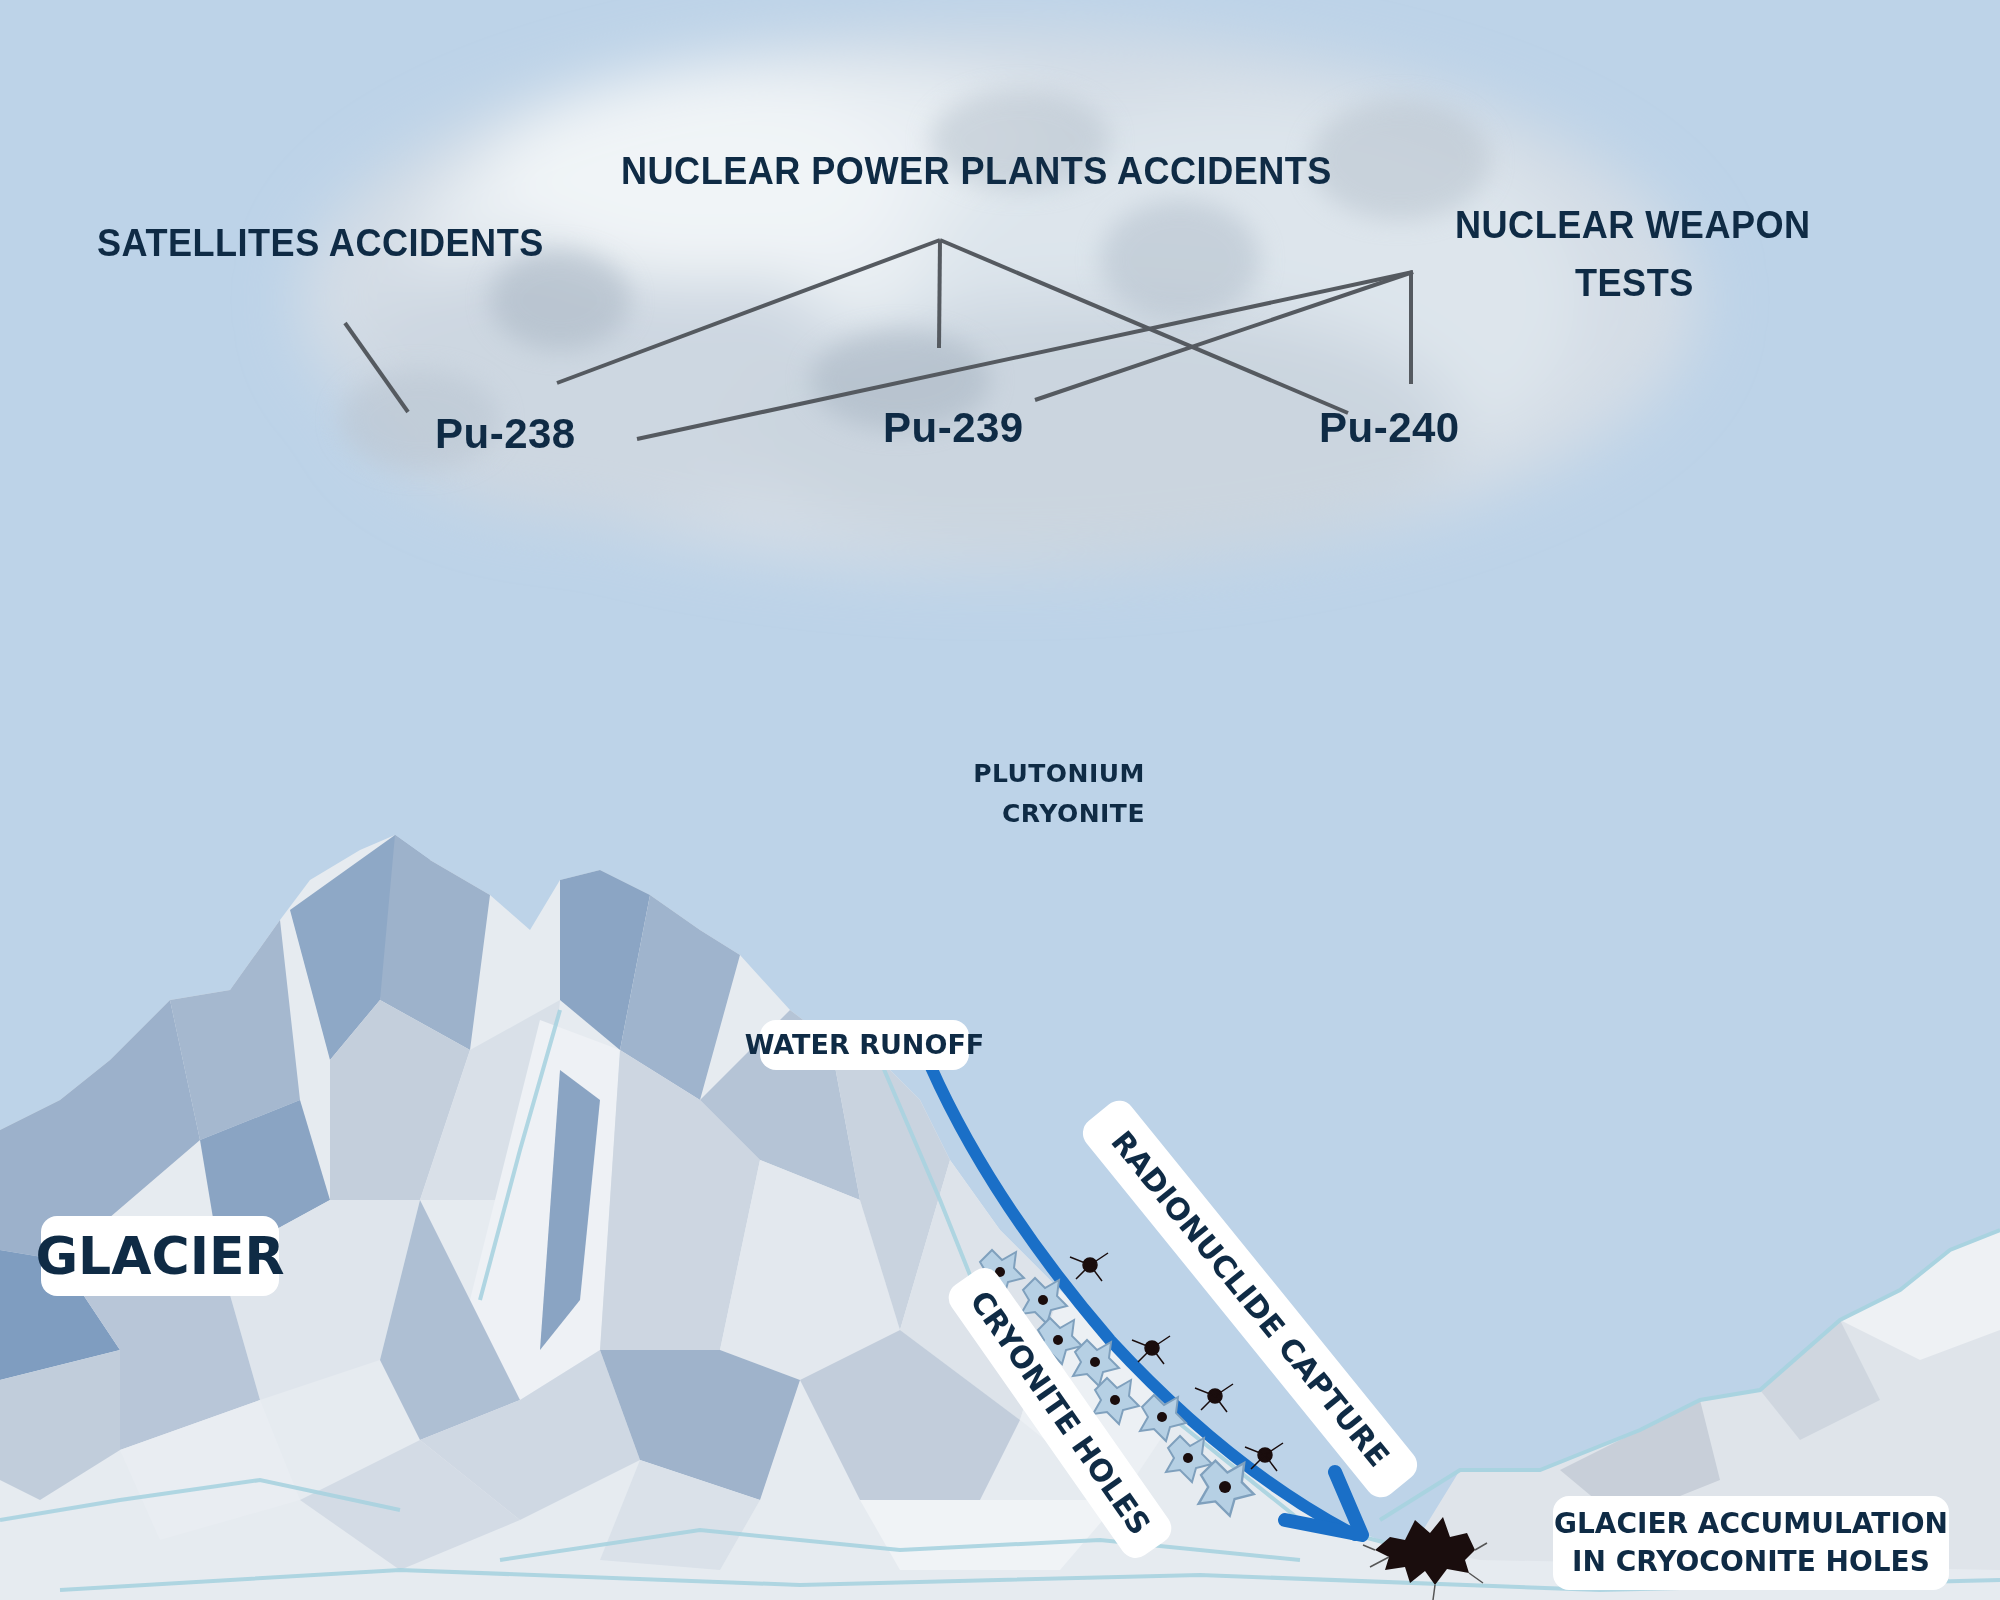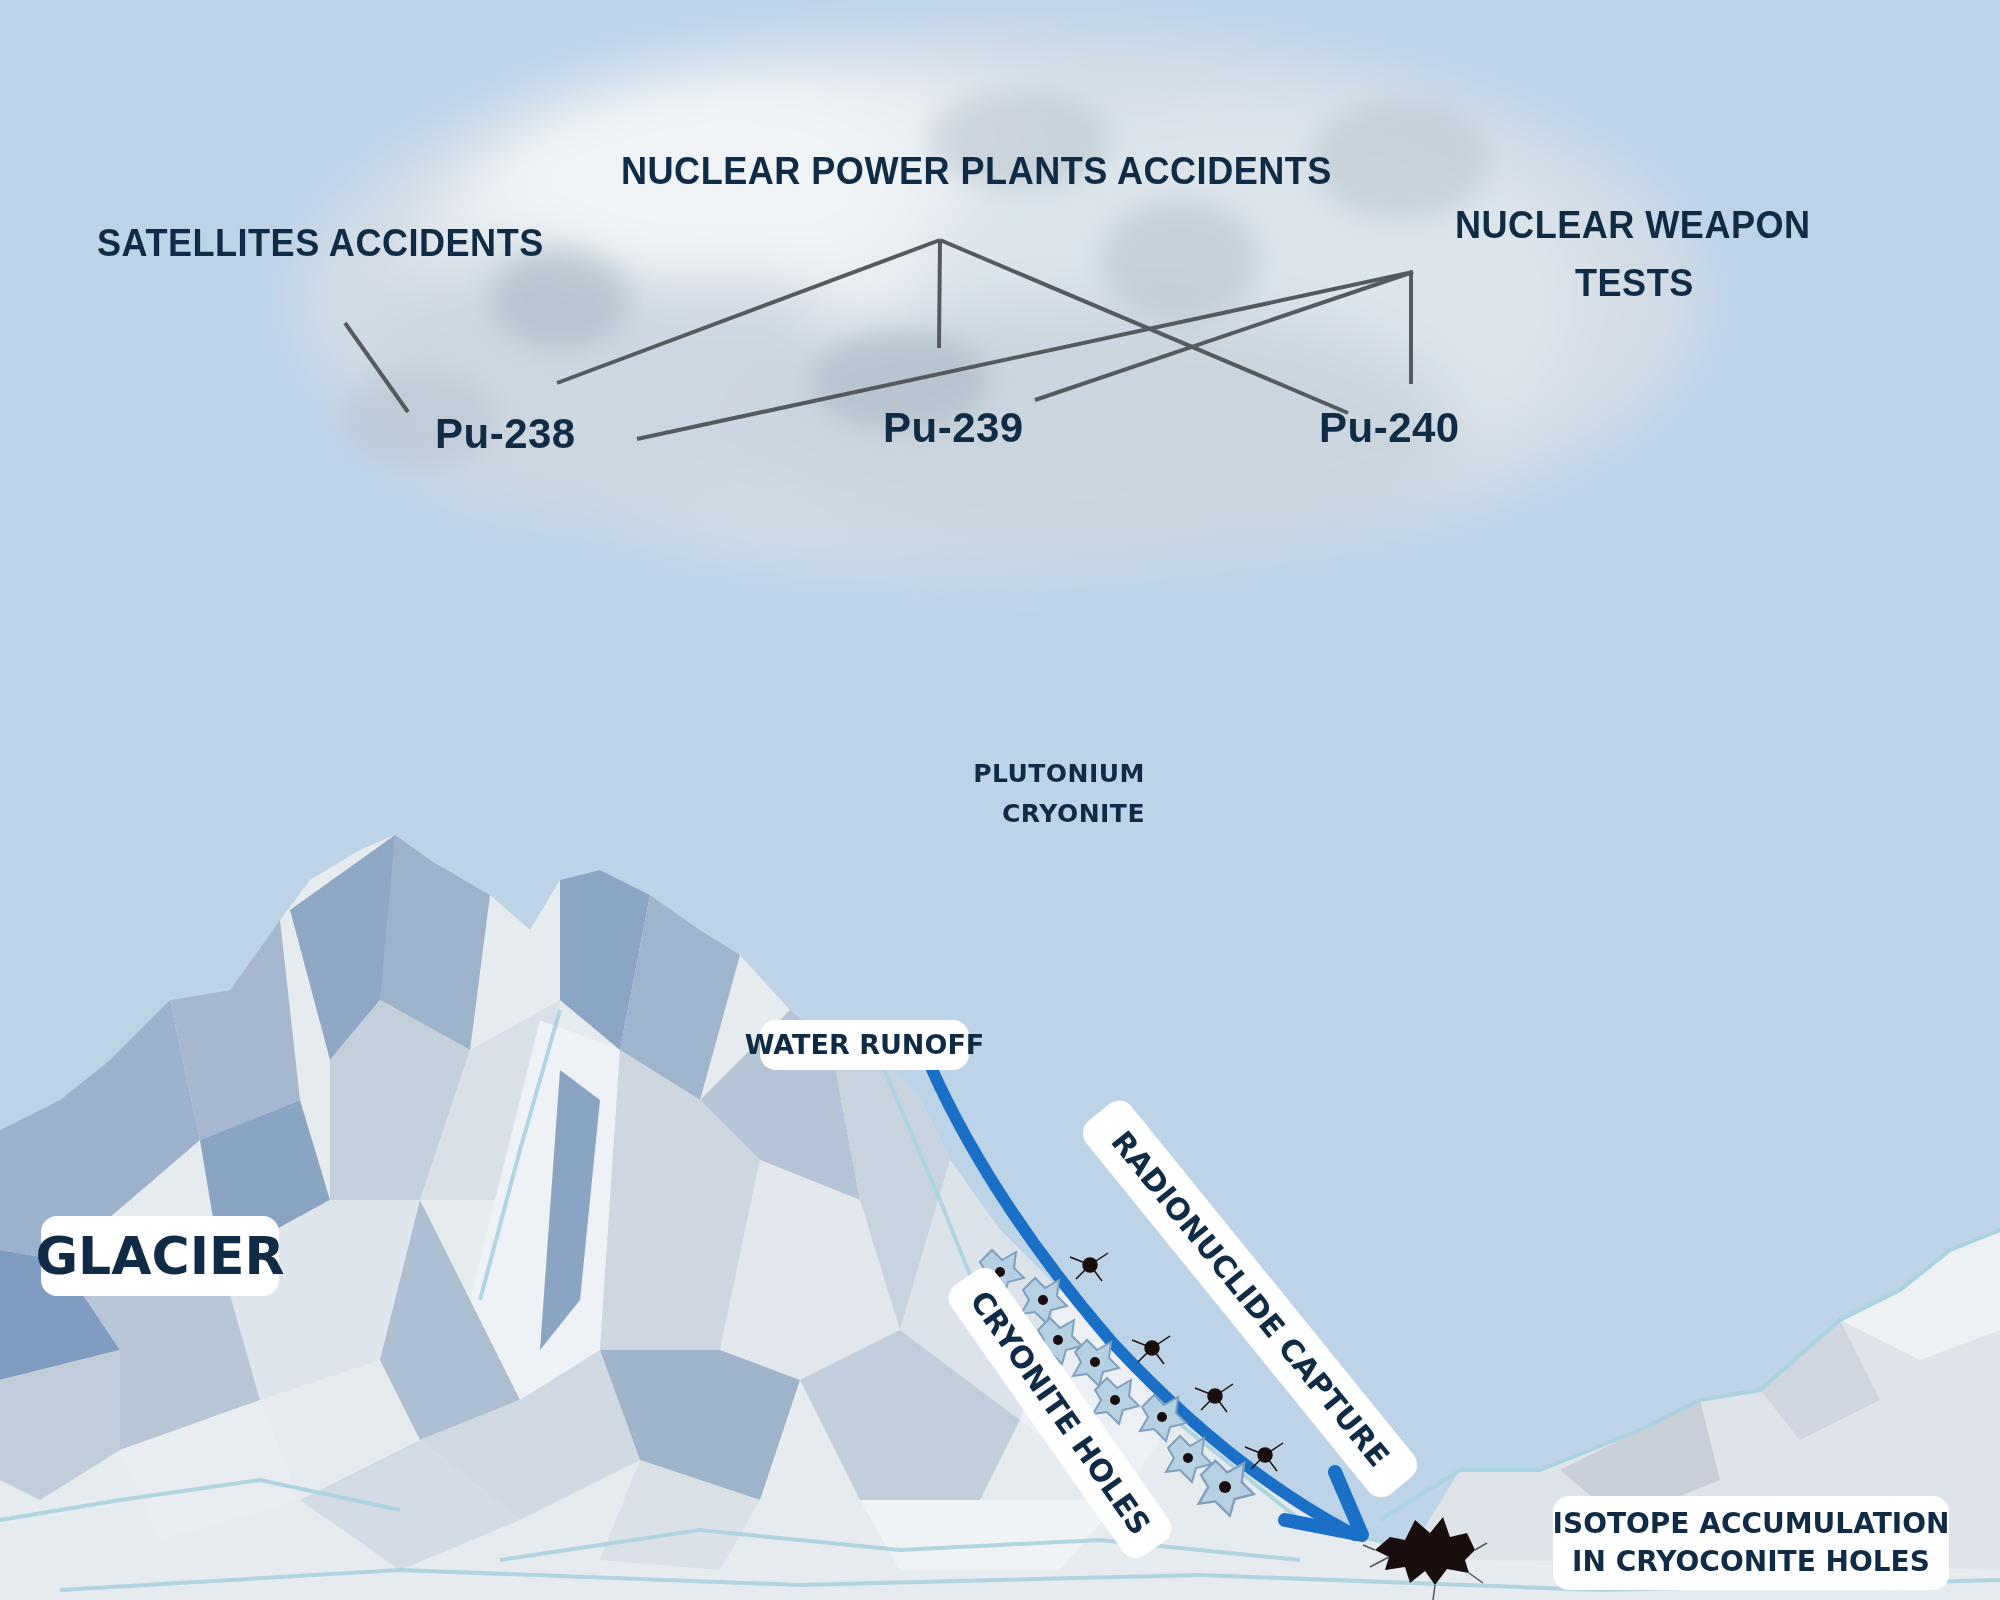--- a/index.html
+++ b/index.html
@@ -230,15 +230,15 @@
 </div>
 
 <div class="pill" style="left:41px; top:1216px; width:238px; height:80px; font-size:52px;">GLACIER</div>
 <div class="pill" style="left:760px; top:1020px; width:209px; height:50px; font-size:27px;">WATER RUNOFF</div>
 
 <div class="pill" style="left:1010px; top:1270px; width:480px; height:58px; font-size:30px; transform: rotate(51deg); transform-origin:center;">RADIONUCLIDE CAPTURE</div>
 
 <div class="pill" style="left:895px; top:1385px; width:330px; height:56px; font-size:30px; transform: rotate(55deg); transform-origin:center;">CRYONITE HOLES</div>
 
 <div class="pill" style="left:1553px; top:1496px; width:396px; height:94px; font-size:28px; flex-direction:column;">
-  <div>ISOTOPE ACCUMULATION</div>
+  <div>GLACIER ACCUMULATION</div>
   <div>IN CRYOCONITE HOLES</div>
 </div>
 
 </body></html>

